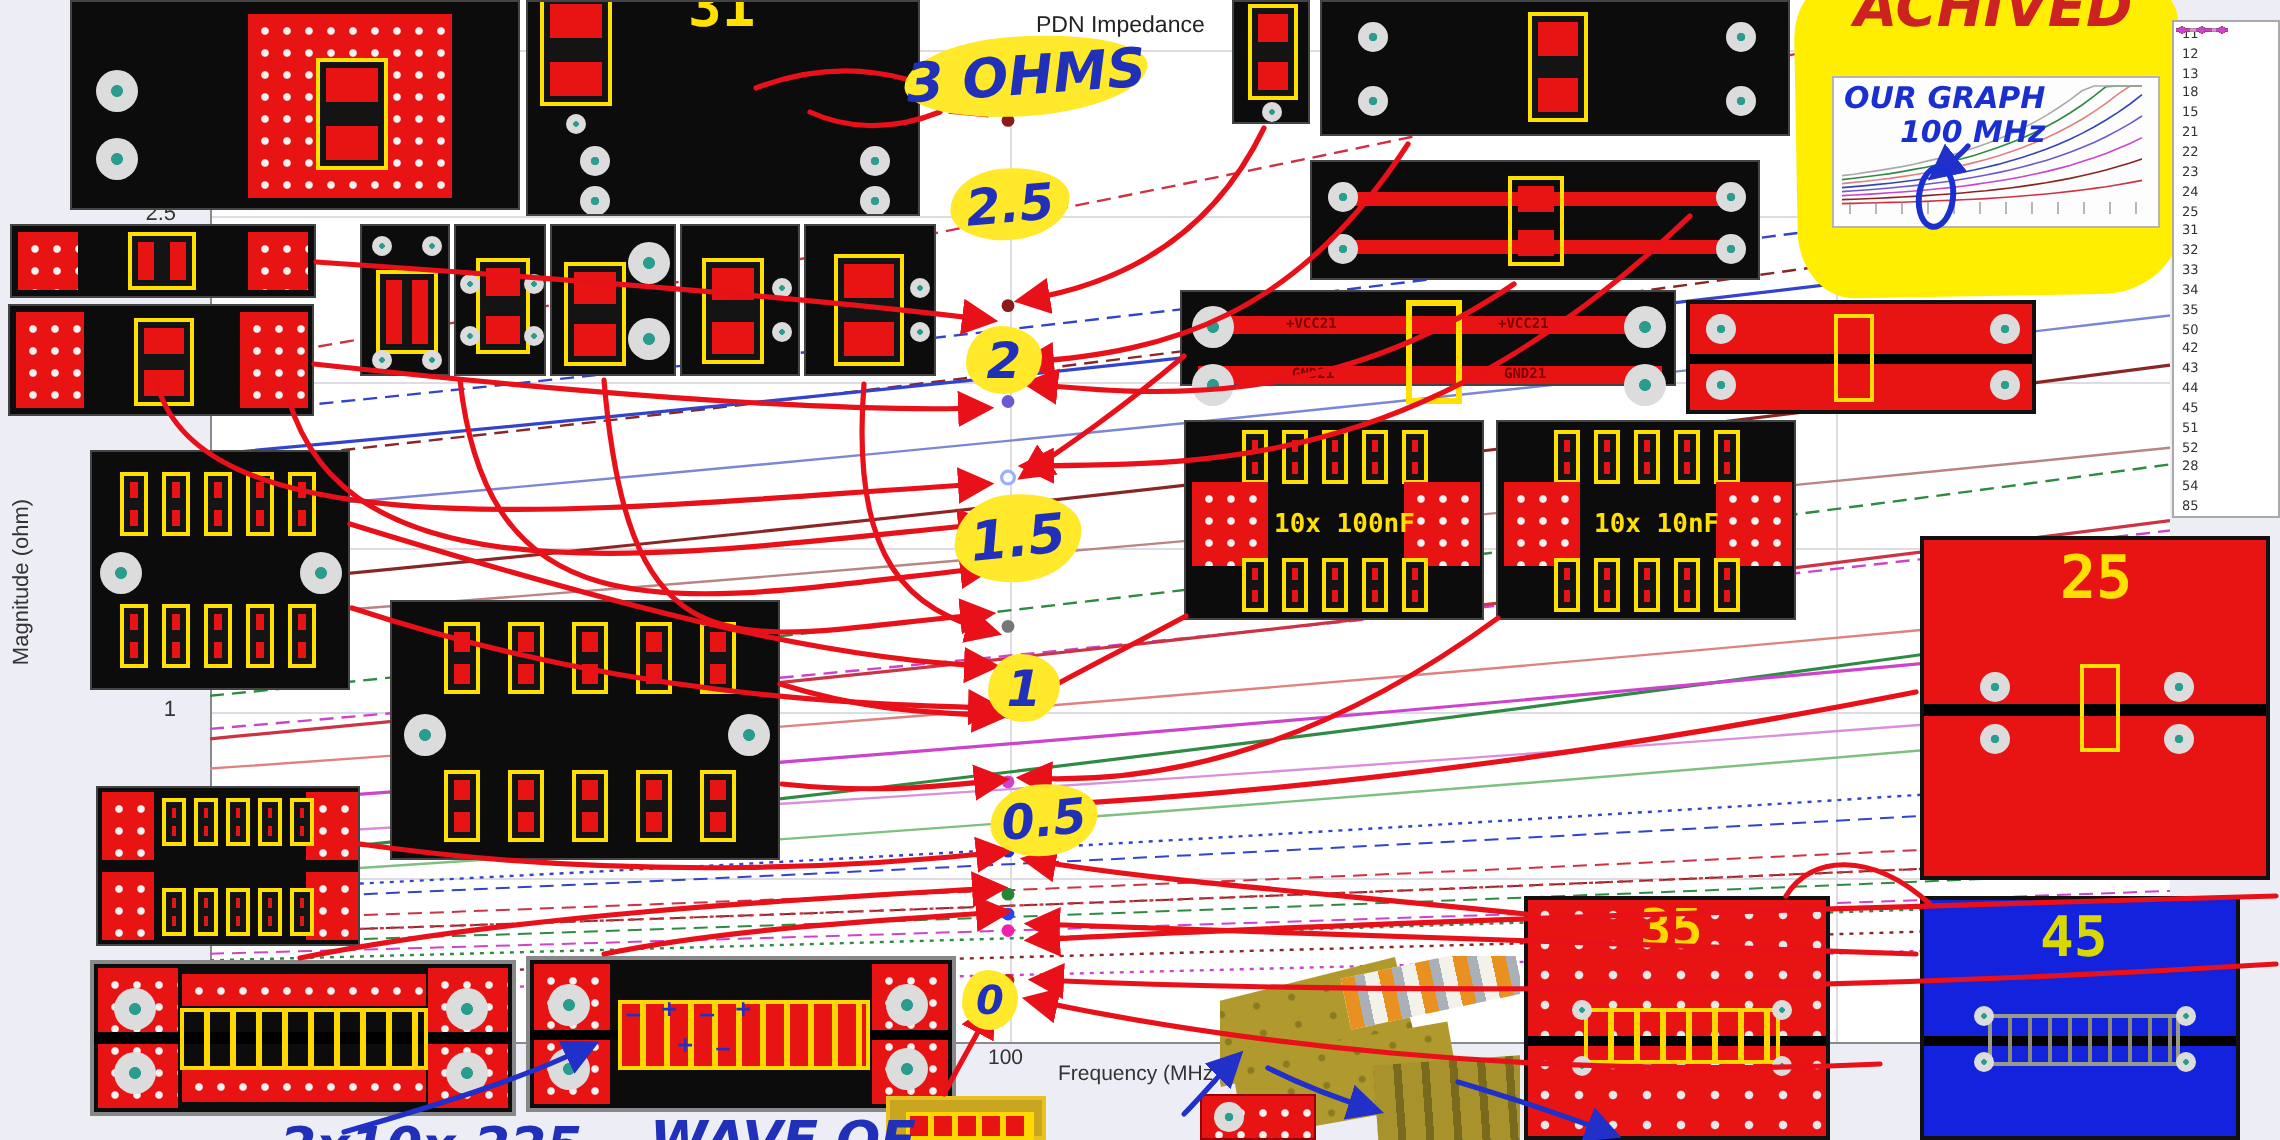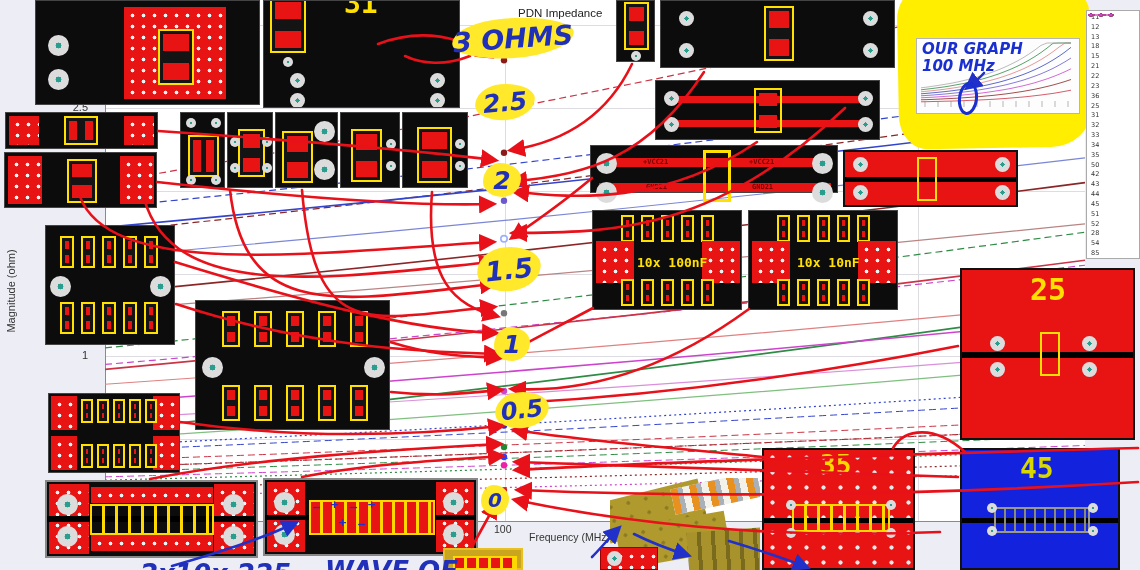--- a/index.html
+++ b/index.html
@@ -47,21 +47,21 @@
       display:flex;align-items:center;justify-content:center;z-index:6;
       color:#2030b8;font-family:"DejaVu Sans",sans-serif;font-weight:bold;font-style:italic;}
   .hw{position:absolute;color:#2030b8;font-family:"DejaVu Sans",sans-serif;
       font-weight:bold;font-style:italic;z-index:6;}
   .clipbox{position:absolute;overflow:hidden;z-index:7;}
   #yellowbox{position:absolute;left:898px;top:-12px;width:192px;height:160px;background:#ffee00;
       border-radius:24px 34px 40px 28px/30px 24px 36px 34px;transform:rotate(-1deg);z-index:4;}
   #minigraph{position:absolute;left:916px;top:38px;width:162px;height:74px;background:#fdfdfd;
       border:1px solid #b5b5b5;z-index:5;}
   #ourgraph{position:absolute;left:922px;top:41px;z-index:6;color:#1a2fd0;font-weight:bold;
-      font-style:italic;font-family:"DejaVu Sans",sans-serif;font-size:15px;line-height:17px;text-align:left;}
+      font-style:italic;font-family:"DejaVu Sans",sans-serif;font-size:15px;line-height:17px;text-align:right;}
   #blue-ellipse{position:absolute;left:958px;top:82px;width:14px;height:27px;border:3px solid #1a2fd0;
       border-radius:50%;transform:rotate(7deg);z-index:6;}
   #legend{position:absolute;left:1086px;top:10px;width:54px;height:249px;background:#fff;
       border:1px solid #aaa;z-index:5;box-sizing:border-box;padding:1px 0 0 2px;}
   .lgrow{display:flex;align-items:center;height:9.85px;}
   .lgrow span.lab{font-size:6.5px;color:#333;margin-left:2px;font-family:"DejaVu Sans",sans-serif;}
   .polar{position:absolute;color:#2030c8;font-weight:bold;font-size:11px;z-index:6;
          font-family:"DejaVu Sans",sans-serif;}
   
   #render3d{position:absolute;left:610px;top:478px;width:150px;height:92px;overflow:hidden;z-index:3;}
@@ -593,20 +593,23 @@
     <div class="goldfins" style="left:78px;top:52px;width:76px;height:44px;transform:rotate(-4deg)"></div>
   </div>
   <div class="pcb redpanel" style="left:600px;top:547px;width:58px;height:23px;border:1px solid #900">
     <div class="via m" style="left:6px;top:3px"></div>
   </div>
   <div class="pcb" style="left:443px;top:548px;width:80px;height:22px;background:#caa520;border:2px solid #e8c020">
     <div class="ladder redfill" style="left:8px;top:6px;width:64px;height:14px;border-width:2px"></div>
   </div>
 
   <div id="yellowbox"></div>
+  <div class="clipbox" style="left:905px;top:0;width:180px;height:15px">
+    <span class="hw" style="position:static;color:#cc2222;font-size:28px;display:inline-block;margin-top:-16px;margin-left:22px">ACHIVED</span>
+  </div>
   <div id="minigraph">
     <svg id="minisvg" width="160" height="72">
         <polyline points="4,62.8 10,62.7 16,62.5 22,62.4 28,62.2 34,62.1 40,61.9 46,61.7 52,61.4 58,61.2 64,60.9 70,60.6 76,60.3 82,59.9 88,59.5 94,59.0 100,58.5 106,58.0 112,57.4 118,56.7 124,56.0 130,55.2 136,54.4 142,53.4 148,52.3 154,51.2" fill="none" stroke="#cc3344" stroke-width="0.8"></polyline>
         <polyline points="4,60.8 10,60.6 16,60.4 22,60.1 28,59.8 34,59.5 40,59.2 46,58.8 52,58.4 58,58.0 64,57.5 70,56.9 76,56.4 82,55.7 88,55.0 94,54.2 100,53.3 106,52.4 112,51.3 118,50.2 124,48.9 130,47.5 136,46.0 142,44.3 148,42.5 154,40.5" fill="none" stroke="#8b2222" stroke-width="0.8"></polyline>
         <polyline points="4,58.8 10,58.5 16,58.2 22,57.8 28,57.4 34,57.0 40,56.5 46,56.0 52,55.4 58,54.8 64,54.1 70,53.3 76,52.4 82,51.5 88,50.5 94,49.4 100,48.1 106,46.8 112,45.3 118,43.7 124,41.8 130,39.9 136,37.7 142,35.3 148,32.7 154,29.8" fill="none" stroke="#cc44cc" stroke-width="0.8"></polyline>
         <polyline points="4,56.8 10,56.4 16,56.0 22,55.5 28,55.0 34,54.4 40,53.8 46,53.1 52,52.4 58,51.6 64,50.6 70,49.6 76,48.5 82,47.3 88,46.0 94,44.5 100,42.9 106,41.2 112,39.2 118,37.1 124,34.8 130,32.2 136,29.4 142,26.2 148,22.8 154,19.0" fill="none" stroke="#6a5acd" stroke-width="0.8"></polyline>
         <polyline points="4,54.8 10,54.3 16,53.8 22,53.2 28,52.6 34,51.9 40,51.1 46,50.3 52,49.4 58,48.3 64,47.2 70,46.0 76,44.6 82,43.2 88,41.5 94,39.7 100,37.7 106,35.6 112,33.2 118,30.6 124,27.7 130,24.5 136,21.0 142,17.2 148,13.0 154,8.3" fill="none" stroke="#3344bb" stroke-width="0.8"></polyline>
         <polyline points="4,52.8 10,52.2 16,51.6 22,50.9 28,50.2 34,49.3 40,48.4 46,47.4 52,46.3 58,45.1 64,43.8 70,42.3 76,40.7 82,39.0 88,37.0 94,34.9 100,32.5 106,30.0 112,27.1 118,24.0 124,20.6 130,16.8 136,12.7 142,8.1 148,4.0 154,4.0" fill="none" stroke="#e08080" stroke-width="0.8"></polyline>
         <polyline points="4,50.8 10,50.1 16,49.4 22,48.6 28,47.8 34,46.8 40,45.7 46,44.6 52,43.3 58,41.9 64,40.4 70,38.7 76,36.8 82,34.8 88,32.5 94,30.1 100,27.4 106,24.4 112,21.1 118,17.5 124,13.5 130,9.1 136,4.3 142,4.0 148,4.0 154,4.0" fill="none" stroke="#2e8b44" stroke-width="0.8"></polyline>
         <polyline points="4,48.8 10,48.1 16,47.2 22,46.3 28,45.3 34,44.3 40,43.1 46,41.7 52,40.3 58,38.7 64,37.0 70,35.0 76,32.9 82,30.6 88,28.0 94,25.2 100,22.2 106,18.8 112,15.0 118,10.9 124,6.4 130,4.0 136,4.0 142,4.0 148,4.0 154,4.0" fill="none" stroke="#aaaaaa" stroke-width="0.8"></polyline>
@@ -702,21 +705,21 @@
         </svg>
         <span class="lab">23</span>
       </div>
       <div class="lgrow">
         <svg width="28" height="8">
           <line x1="1" y1="4" x2="27" y2="4" stroke="#8b2626" stroke-width="1.3"></line>
           <circle cx="4" cy="4" r="1.6" fill="#8b2626"></circle>
           <circle cx="14" cy="4" r="1.6" fill="#8b2626"></circle>
           <circle cx="24" cy="4" r="1.6" fill="#8b2626"></circle>
         </svg>
-        <span class="lab">36</span>
+        <span class="lab">24</span>
       </div>
       <div class="lgrow">
         <svg width="28" height="8">
           <line x1="1" y1="4" x2="27" y2="4" stroke="#cc44cc" stroke-width="1.3"></line>
           <circle cx="4" cy="4" r="1.6" fill="#cc44cc"></circle>
           <circle cx="14" cy="4" r="1.6" fill="#cc44cc"></circle>
           <circle cx="24" cy="4" r="1.6" fill="#cc44cc"></circle>
         </svg>
         <span class="lab">25</span>
       </div>

